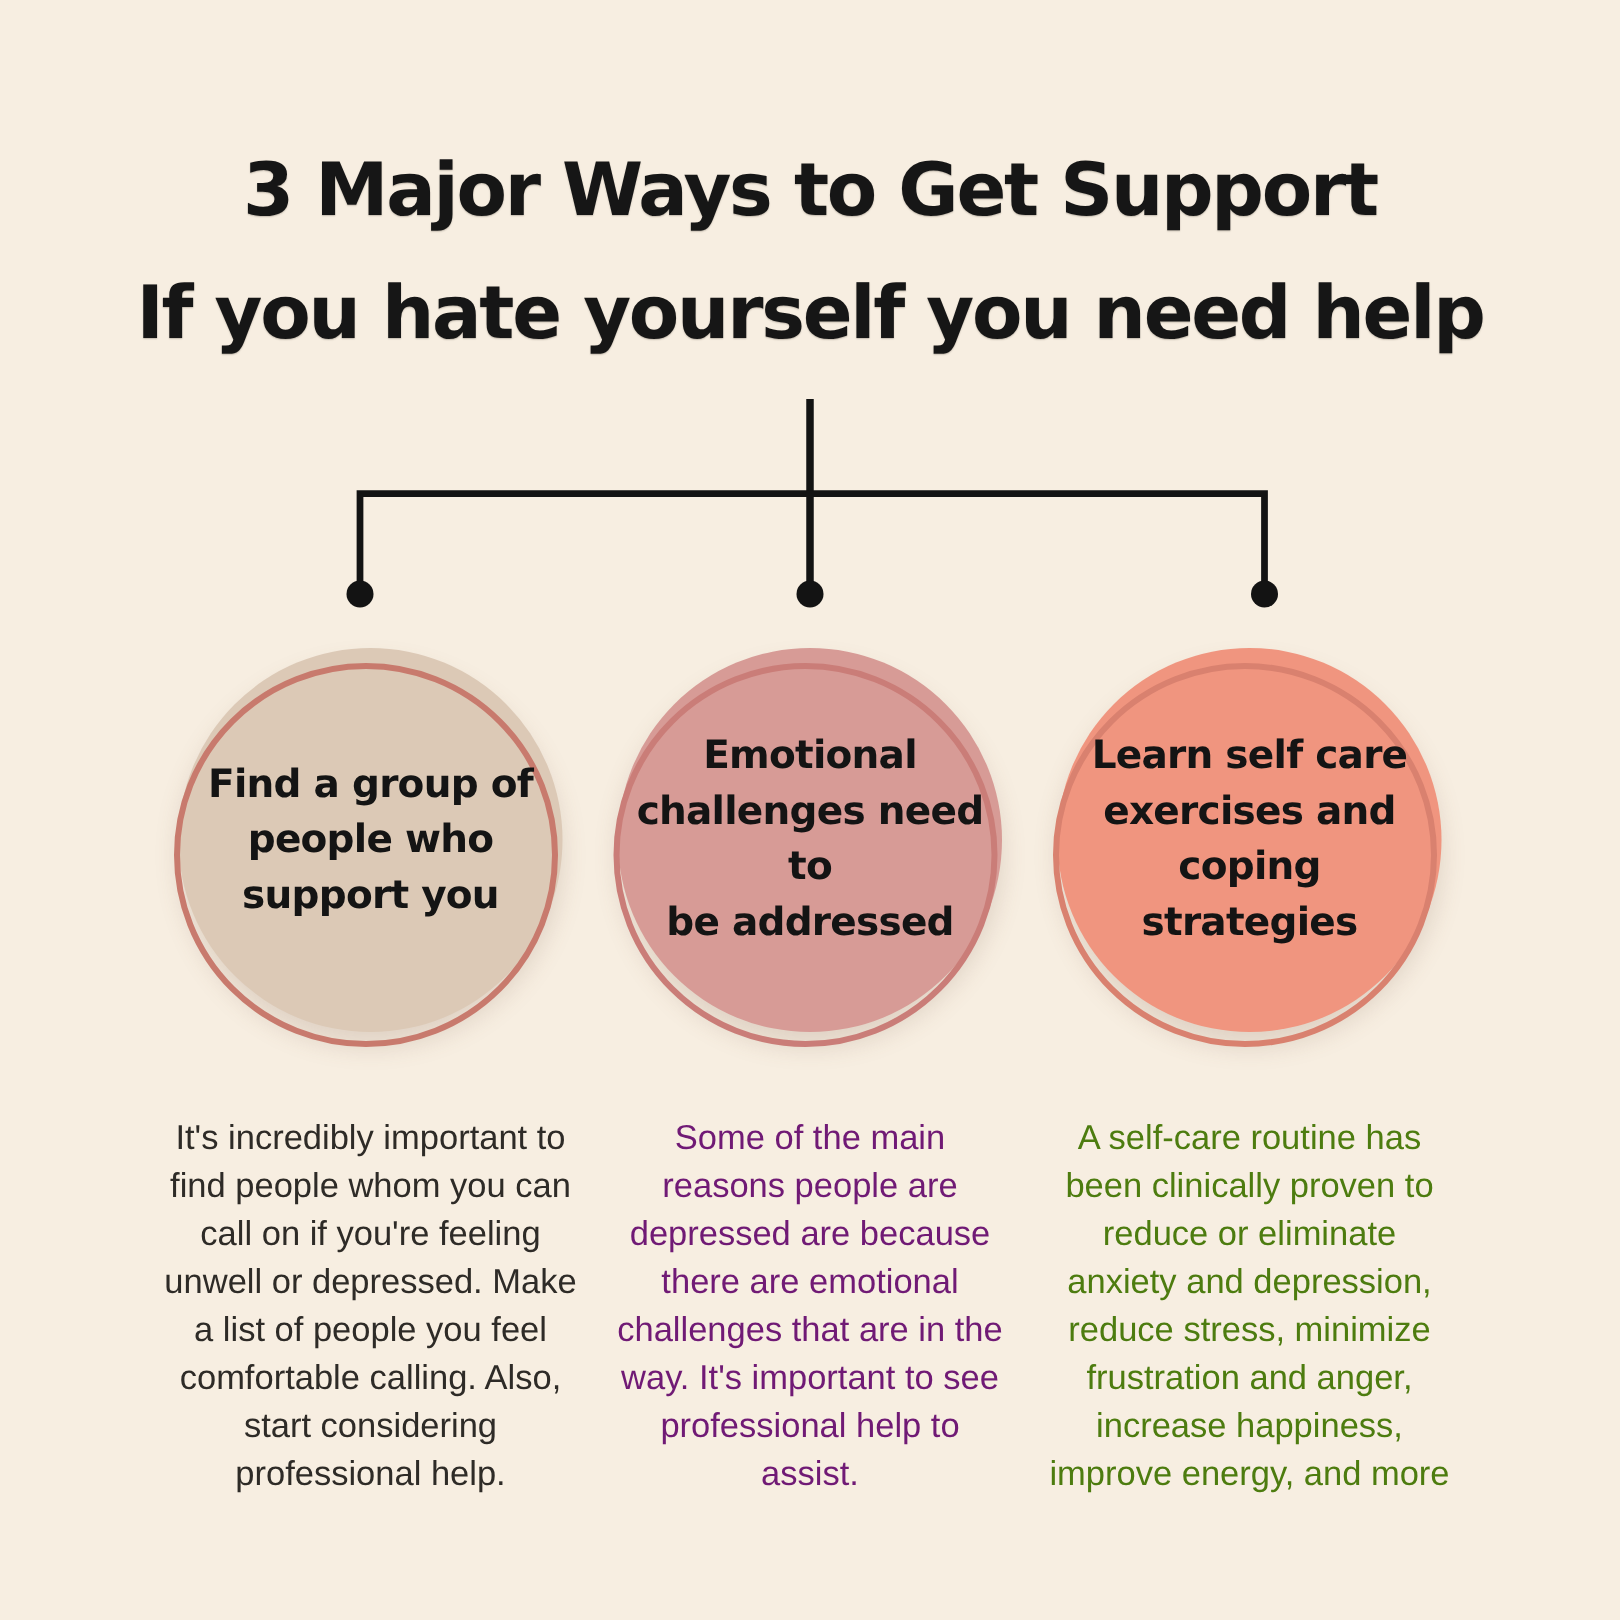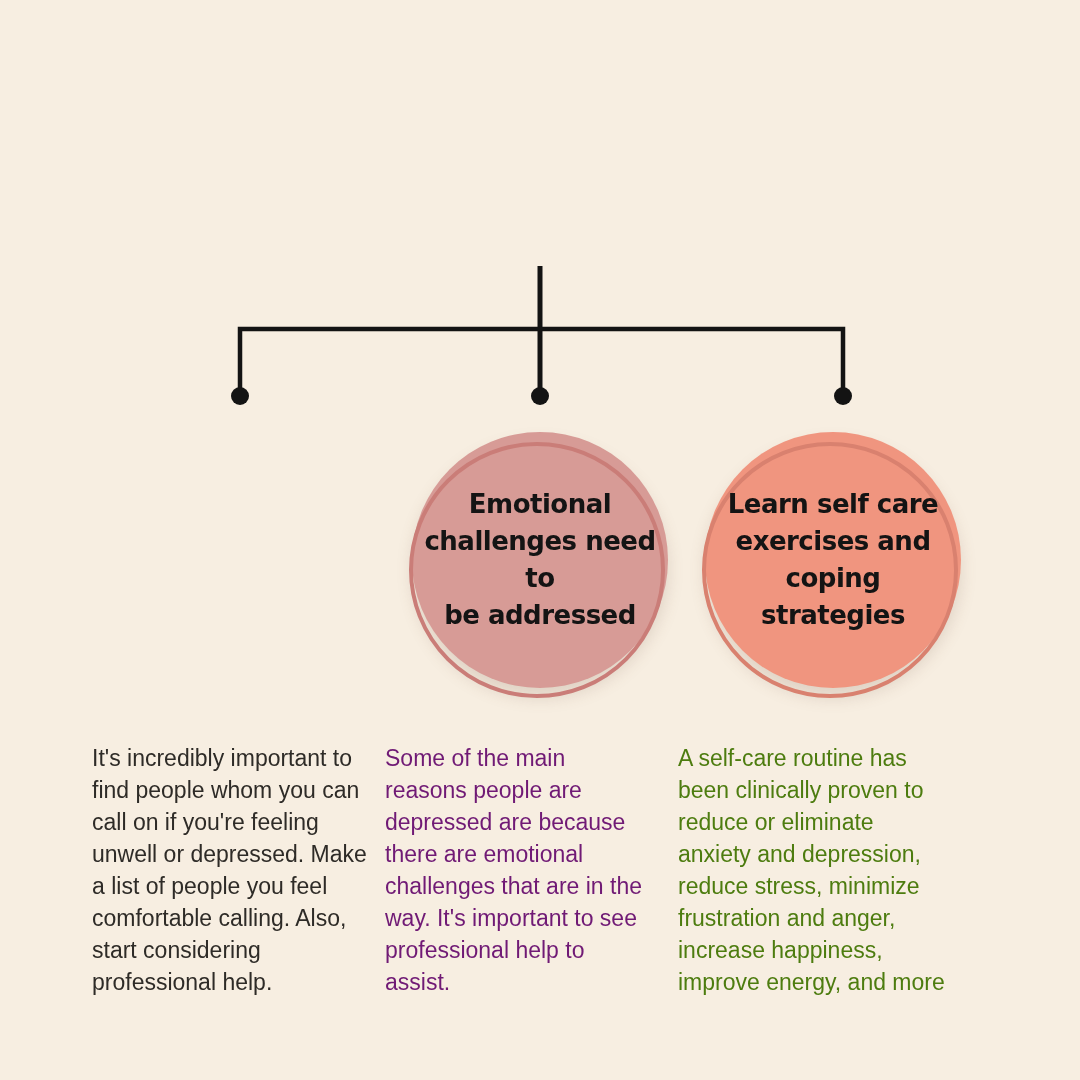--- a/index.html
+++ b/index.html
@@ -82,45 +82,55 @@
     color: #141414;
     padding: 0 6px;
   }
 
   
   .col-paragraph {
     position: absolute;
     top: 310px;
     left: 0;
     width: 310px;
+    text-align: center;
     white-space: pre-line;
     font-size: 23px;
     line-height: 32px;
     font-weight: 400;
   }
 </style>
 </head>
 <body>
 
 <div class="canvas" style="background-color: rgb(247, 238, 225);">
 
   <div class="title-block" style="color: rgb(22, 22, 22);">
+    <span class="title-line">3 Major Ways to Get Support</span>
+    <span class="title-line">If you hate yourself you need help</span>
   </div>
 
   <svg class="connector-svg" viewBox="0 0 1080 1080" xmlns="http://www.w3.org/2000/svg">
     <g stroke="#131313" fill="#131313">
       <line x1="540" y1="266" x2="540" y2="390" stroke-width="5"></line>
       <path d="M240 390 L240 329 L843 329 L843 390" fill="none" stroke-width="4.5"></path>
       <circle cx="240" cy="396" r="9" stroke="none"></circle>
       <circle cx="540" cy="396" r="9" stroke="none"></circle>
       <circle cx="843" cy="396" r="9" stroke="none"></circle>
     </g>
   </svg>
 
   <div class="col col-1">
+    <div class="circle-wrap">
+      <div class="circle-fill" style="background-color: rgb(220, 201, 182);"></div>
+      <div class="circle-ring" style="border-color: rgb(200, 122, 109);"></div>
+      <div class="circle-heading">Find a group of
+people who
+support you</div>
+    </div>
     <div class="col-paragraph" style="color: rgb(46, 43, 39);">It's incredibly important to
 find people whom you can
 call on if you're feeling
 unwell or depressed. Make
 a list of people you feel
 comfortable calling. Also,
 start considering
 professional help.</div>
   </div>
 

